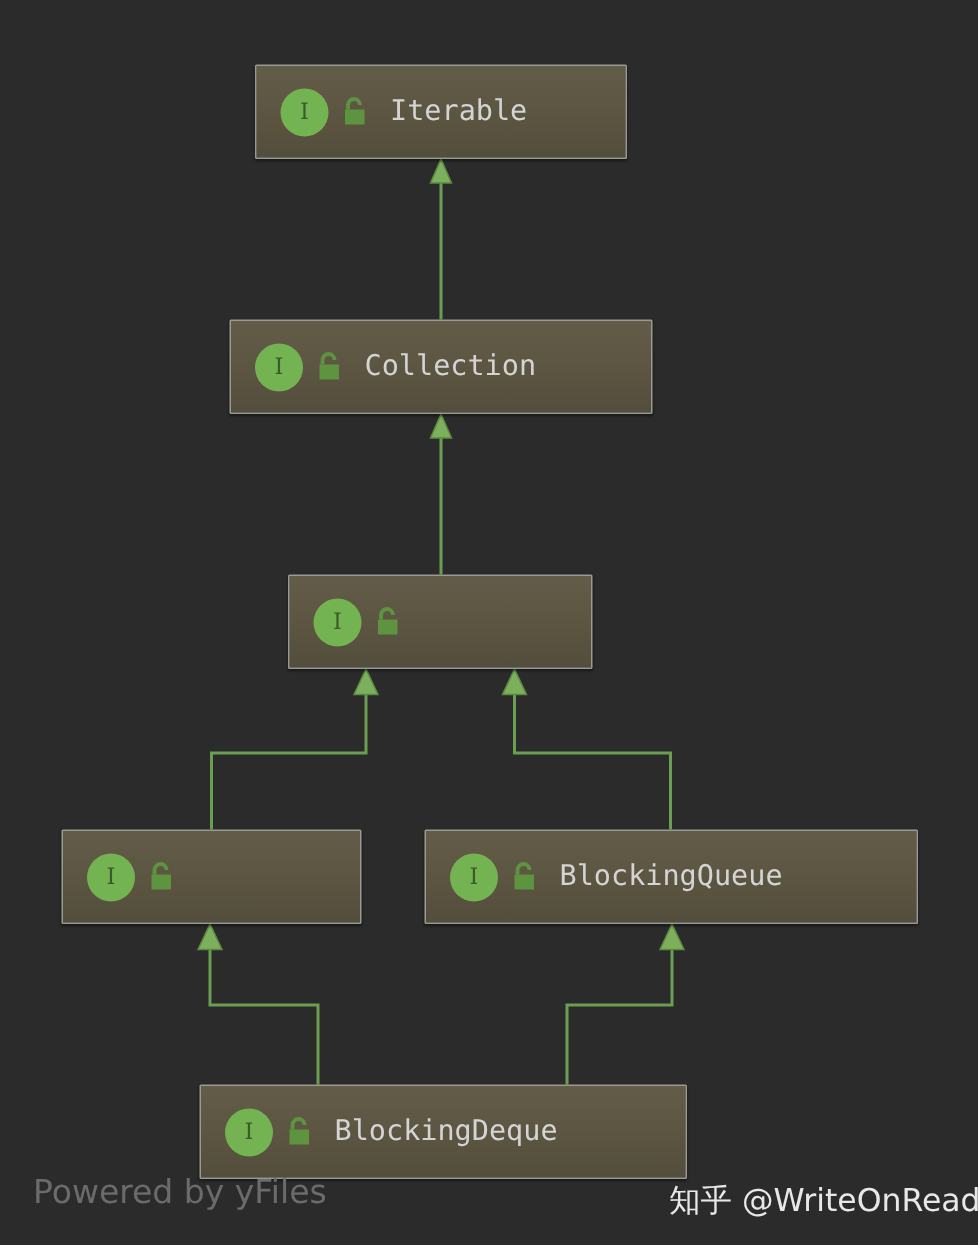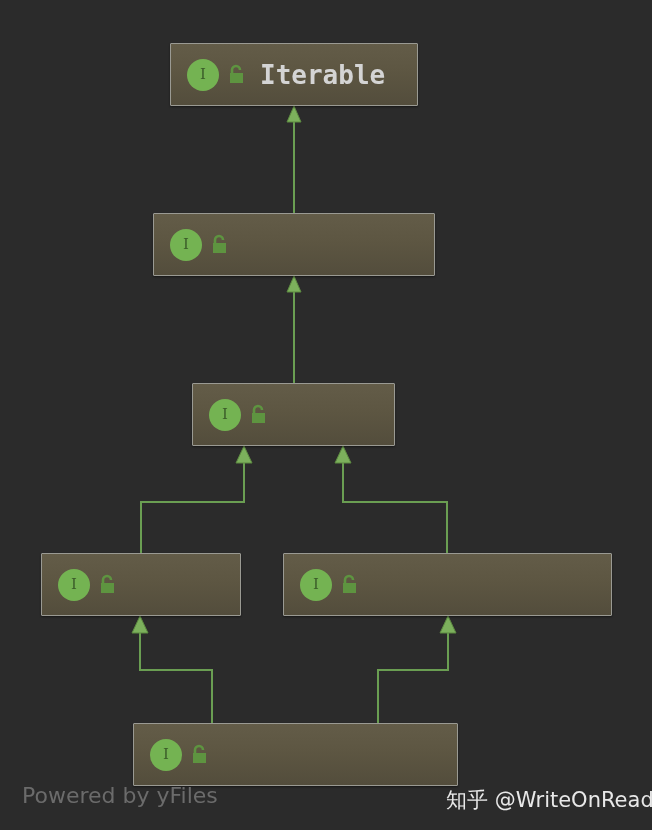--- a/index.html
+++ b/index.html
@@ -66,25 +66,24 @@
     width: 20px;
     height: 22px;
     margin-left: 7px;
     position: relative;
   }
 
   .node-name {
     margin-left: 14px;
     color: #d4d4d4;
     font-family: "DejaVu Sans Mono", monospace;
-    font-size: 26px;
+    font-size: 19px;
     letter-spacing: 0px;
     white-space: nowrap;
     line-height: 1;
-    font-weight: bold;
   }
 
   
   .watermark {
     position: absolute;
     z-index: 3;
     white-space: nowrap;
     line-height: 1;
   }
   #yfiles-watermark {
@@ -160,20 +159,21 @@
   </div>
 
   <div class="uml-node" style="left:153px; top:213px; width:282px; height:63px;">
     <span class="node-badge">I</span>
     <span class="node-lock">
       <svg viewBox="0 0 20 22" width="20" height="22" xmlns="http://www.w3.org/2000/svg">
         <path d="M6 9 V6 a4 4 0 0 1 8 0" fill="none" stroke="#5e9440" stroke-width="2.6"></path>
         <rect x="4" y="9" width="13" height="10" fill="#5e9440"></rect>
       </svg>
     </span>
+    <span class="node-name">Collection</span>
   </div>
 
   <div class="uml-node" style="left:192px; top:383px; width:203px; height:63px;">
     <span class="node-badge">I</span>
     <span class="node-lock">
       <svg viewBox="0 0 20 22" width="20" height="22" xmlns="http://www.w3.org/2000/svg">
         <path d="M6 9 V6 a4 4 0 0 1 8 0" fill="none" stroke="#5e9440" stroke-width="2.6"></path>
         <rect x="4" y="9" width="13" height="10" fill="#5e9440"></rect>
       </svg>
     </span>
@@ -190,28 +190,30 @@
   </div>
 
   <div class="uml-node" style="left:283px; top:553px; width:329px; height:63px;">
     <span class="node-badge">I</span>
     <span class="node-lock">
       <svg viewBox="0 0 20 22" width="20" height="22" xmlns="http://www.w3.org/2000/svg">
         <path d="M6 9 V6 a4 4 0 0 1 8 0" fill="none" stroke="#5e9440" stroke-width="2.6"></path>
         <rect x="4" y="9" width="13" height="10" fill="#5e9440"></rect>
       </svg>
     </span>
+    <span class="node-name">BlockingQueue</span>
   </div>
 
   <div class="uml-node" style="left:133px; top:723px; width:325px; height:63px;">
     <span class="node-badge">I</span>
     <span class="node-lock">
       <svg viewBox="0 0 20 22" width="20" height="22" xmlns="http://www.w3.org/2000/svg">
         <path d="M6 9 V6 a4 4 0 0 1 8 0" fill="none" stroke="#5e9440" stroke-width="2.6"></path>
         <rect x="4" y="9" width="13" height="10" fill="#5e9440"></rect>
       </svg>
     </span>
+    <span class="node-name">BlockingDeque</span>
   </div>
 
   <div class="watermark" id="yfiles-watermark">Powered by yFiles</div>
   <div class="watermark" id="zhihu-watermark">知乎 @WriteOnRead</div>
 
 </div>
 
 </body></html>

